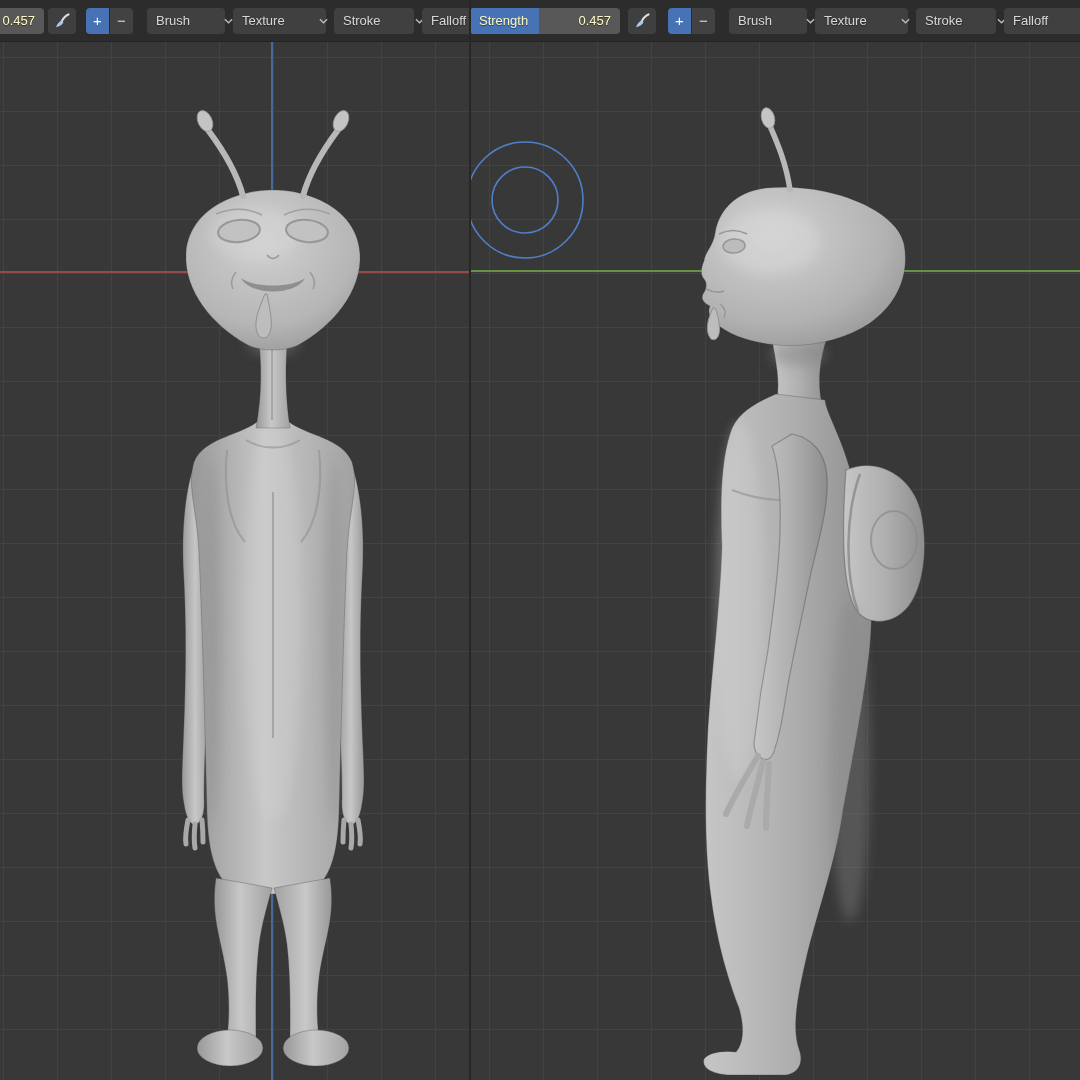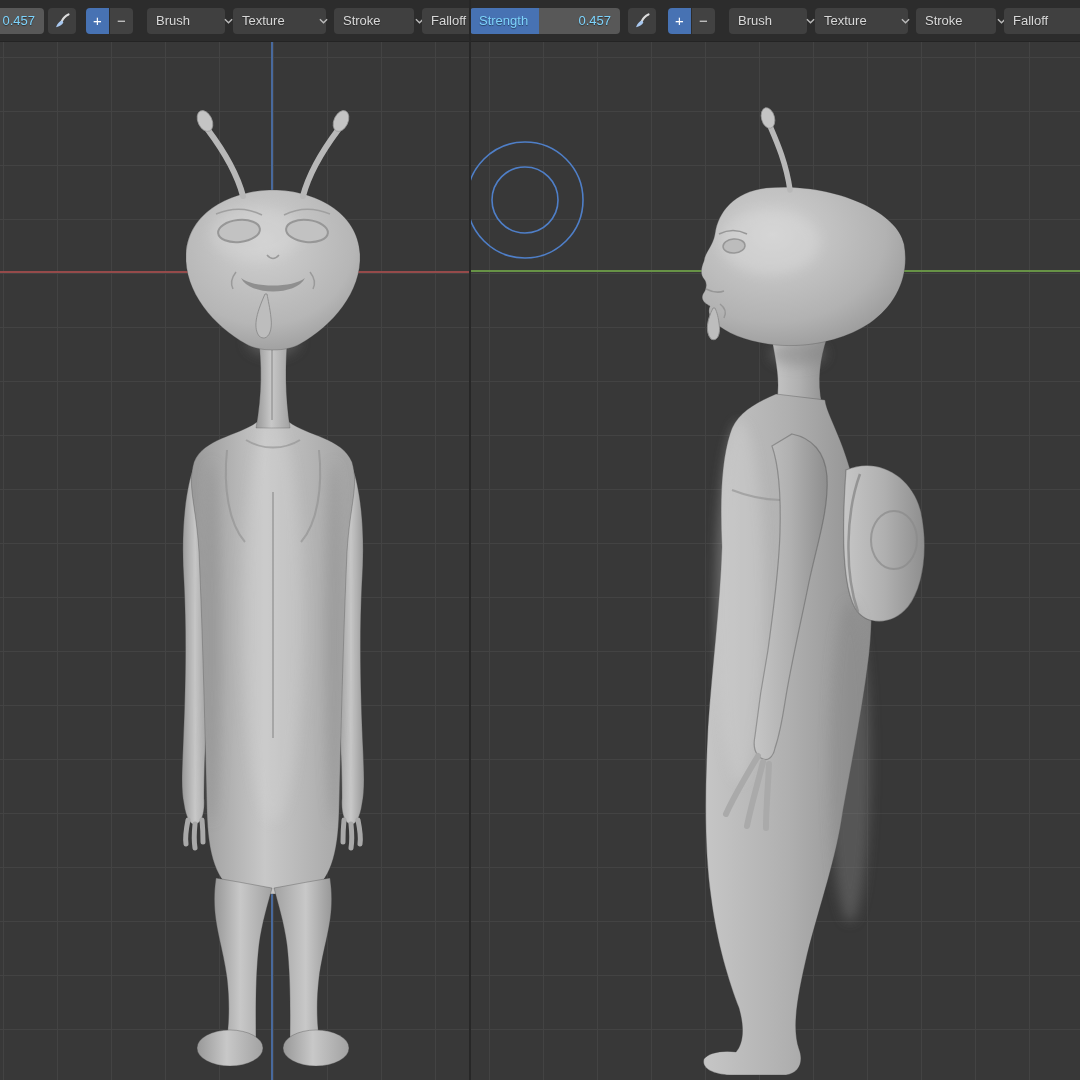--- a/index.html
+++ b/index.html
@@ -8,21 +8,21 @@
 
   
   .hdr{position:absolute;top:0;height:42px;background:#2c2c2c;display:flex;
        align-items:center;overflow:hidden;border-bottom:1px solid #242424;box-sizing:border-box;}
   #hdr-left{left:0;width:470px;}
   #hdr-right{left:470px;width:610px;}
   .hdr *{flex-shrink:0;}
   .slider{position:relative;height:26px;background:#585858;border-radius:4px;overflow:hidden;}
   .slider .fill{position:absolute;left:0;top:0;bottom:0;background:#4772b3;}
   .slider .lbl,.slider .val{position:absolute;top:0;height:26px;line-height:26px;
-       font-size:13px;color:#7dd3fc;text-shadow:0 1px 1px rgba(0,0,0,.45);}
+       font-size:13px;color:#fef9c3;text-shadow:0 1px 1px rgba(0,0,0,.45);}
   .slider .lbl{left:9px;}
   .slider .val{right:9px;}
   .ibtn{height:26px;width:28px;background:#3f3f3f;border-radius:4px;display:flex;
        align-items:center;justify-content:center;}
   .pm{height:26px;width:23px;display:flex;align-items:center;justify-content:center;
       font-size:15px;line-height:1;}
   .pm.plus{background:#4772b3;color:#fff;border-radius:4px 0 0 4px;}
   .pm.minus{background:#424242;color:#dcdcdc;border-radius:0 4px 4px 0;margin-left:1px;}
   .dd{height:26px;background:#404040;border-radius:4px;display:flex;align-items:center;
       justify-content:space-between;padding:0 9px;box-sizing:border-box;gap:28px;}

